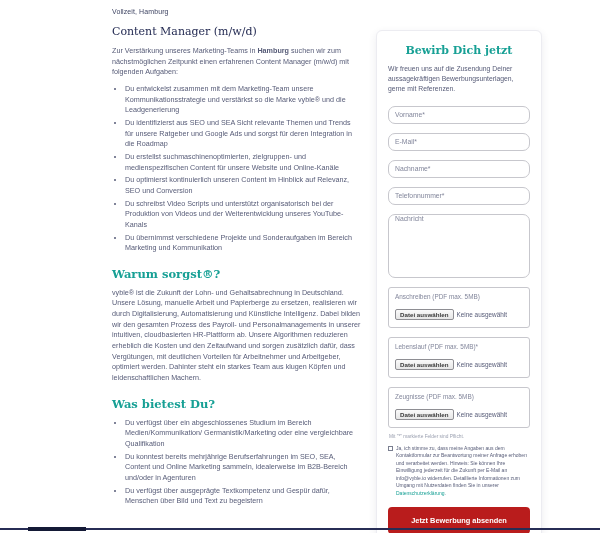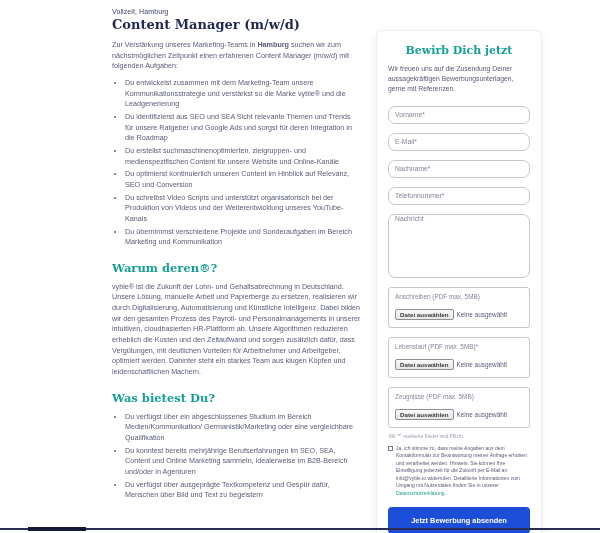--- a/index.html
+++ b/index.html
@@ -11,22 +11,22 @@
     color:#565b77;
     overflow:hidden;
   }
   .layout { display:flex; gap:12px; padding:8px 0 0 112px; }
   .left-col { width:252px; flex:none; }
   .right-col { width:166px; flex:none; }
 
   .meta { font-size:7px; color:#3f4563; letter-spacing:0.1px; }
   .page-title {
     font-family:"DejaVu Serif", serif;
-    font-size:13px; font-weight:bold; color:#232a52;
-    margin:2px 0 8px;
+    font-size:11px; font-weight:normal; color:#232a52;
+    margin:10px 0 8px;
   }
   .section-heading {
     font-family:"DejaVu Serif", serif;
     font-size:11.5px; font-weight:bold; color:#17a095;
     margin:13px 0 7px;
   }
   .body-text { font-size:7.2px; line-height:1.48; color:#565b77; }
   .bullets { margin:6px 8px 0 13px; }
   .bullets li { font-size:7.2px; line-height:1.48; margin-bottom:2px; color:#565b77; }
   .bold { font-weight:bold; }
@@ -73,21 +73,21 @@
 
   .required-note { font-size:4.8px; color:#9ba0b0; margin:-3px 0 6px 1px; }
 
   .consent-row { display:flex; gap:3px; margin-bottom:10px; }
   .consent-checkbox { width:5px; height:5px; border:1px solid #7a7f90; flex:none; margin-top:1px; background:#fff; cursor:pointer; }
   .consent-text { font-size:5px; line-height:1.5; color:#565b77; }
   .consent-link { color:#17a095; text-decoration:none; cursor:pointer; }
 
   .btn-primary {
     display:block; width:100%;
-    background:#1d4ed8; color:#fff;
+    background:#b91c1c; color:#fff;
     font-family:"Liberation Sans", sans-serif;
     font-size:7.4px; font-weight:bold; text-align:center;
     border:none; border-radius:4px; padding:9px 0;
     margin-bottom:8px; cursor:pointer;
   }
 
   .bottom-rule { position:absolute; left:0; top:528px; width:600px; height:2px; background:#272d55; }
   .bottom-rule-thumb { position:absolute; left:28px; top:527px; width:58px; height:4px; background:#141a36; }
 </style>
 </head>
@@ -102,21 +102,21 @@
     <p class="body-text"><span>Zur Verstärkung unseres Marketing-Teams in </span><span class="bold">Hamburg</span><span> suchen wir zum nächstmöglichen Zeitpunkt einen erfahrenen Content Manager (m/w/d) mit folgenden Aufgaben:</span></p>
     <ul class="bullets">
       <li>Du entwickelst zusammen mit dem Marketing-Team unsere Kommunikationsstrategie und verstärkst so die Marke vyble® und die Leadgenerierung</li>
       <li>Du identifizierst aus SEO und SEA Sicht relevante Themen und Trends für unsere Ratgeber und Google Ads und sorgst für deren Integration in die Roadmap</li>
       <li>Du erstellst suchmaschinenoptimierten, zielgruppen- und medienspezifischen Content für unsere Website und Online-Kanäle</li>
       <li>Du optimierst kontinuierlich unseren Content im Hinblick auf Relevanz, SEO und Conversion</li>
       <li>Du schreibst Video Scripts und unterstützt organisatorisch bei der Produktion von Videos und der Weiterentwicklung unseres YouTube-Kanals</li>
       <li>Du übernimmst verschiedene Projekte und Sonderaufgaben im Bereich Marketing und Kommunikation</li>
     </ul>
 
-    <h2 class="section-heading">Warum deren®?</h2>
+    <h2 class="section-heading">Warum sorgst®?</h2>
     <p class="body-text">vyble® ist die Zukunft der Lohn- und Gehaltsabrechnung in Deutschland. Unsere Lösung, manuelle Arbeit und Papierberge zu ersetzen, realisieren wir durch Digitalisierung, Automatisierung und Künstliche Intelligenz. Dabei bilden wir den gesamten Prozess des Payroll- und Personalmanagements in unserer intuitiven, cloudbasierten HR-Plattform ab. Unsere Algorithmen reduzieren erheblich die Kosten und den Zeitaufwand und sorgen zusätzlich dafür, dass Vergütungen, mit deutlichen Vorteilen für Arbeitnehmer und Arbeitgeber, optimiert werden. Dahinter steht ein starkes Team aus klugen Köpfen und leidenschaftlichen Machern.</p>
 
     <h2 class="section-heading">Was bietest Du?</h2>
     <ul class="bullets">
       <li>Du verfügst über ein abgeschlossenes Studium im Bereich Medien/Kommunikation/ Germanistik/Marketing oder eine vergleichbare Qualifikation</li>
       <li>Du konntest bereits mehrjährige Berufserfahrungen im SEO, SEA, Content und Online Marketing sammeln, idealerweise im B2B-Bereich und/oder in Agenturen</li>
       <li>Du verfügst über ausgeprägte Textkompetenz und Gespür dafür, Menschen über Bild und Text zu begeistern</li>
 
     </ul>
   </div>

